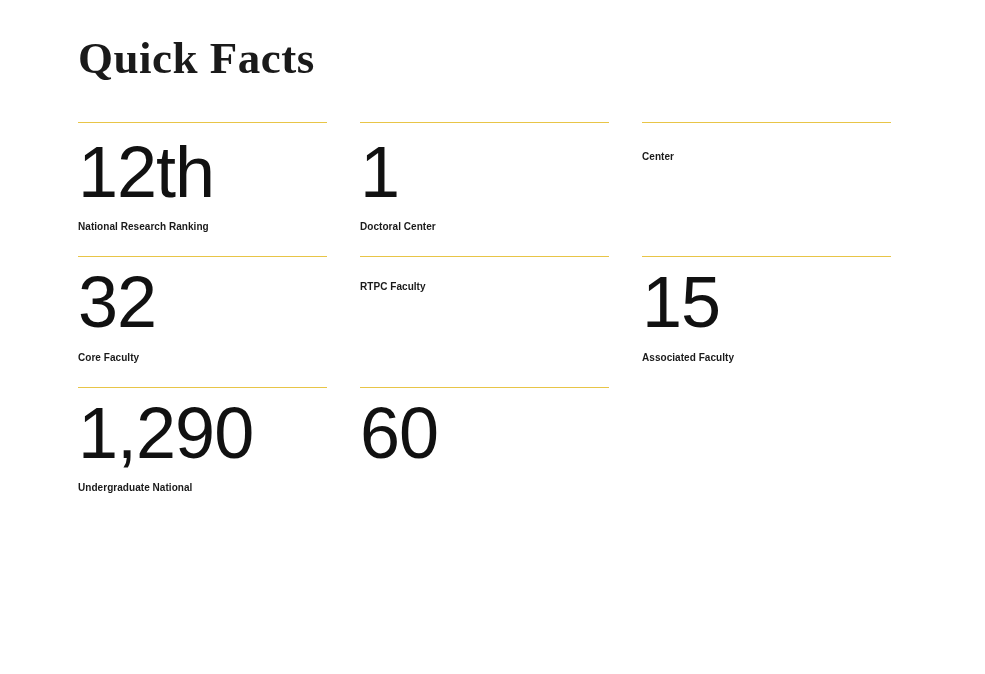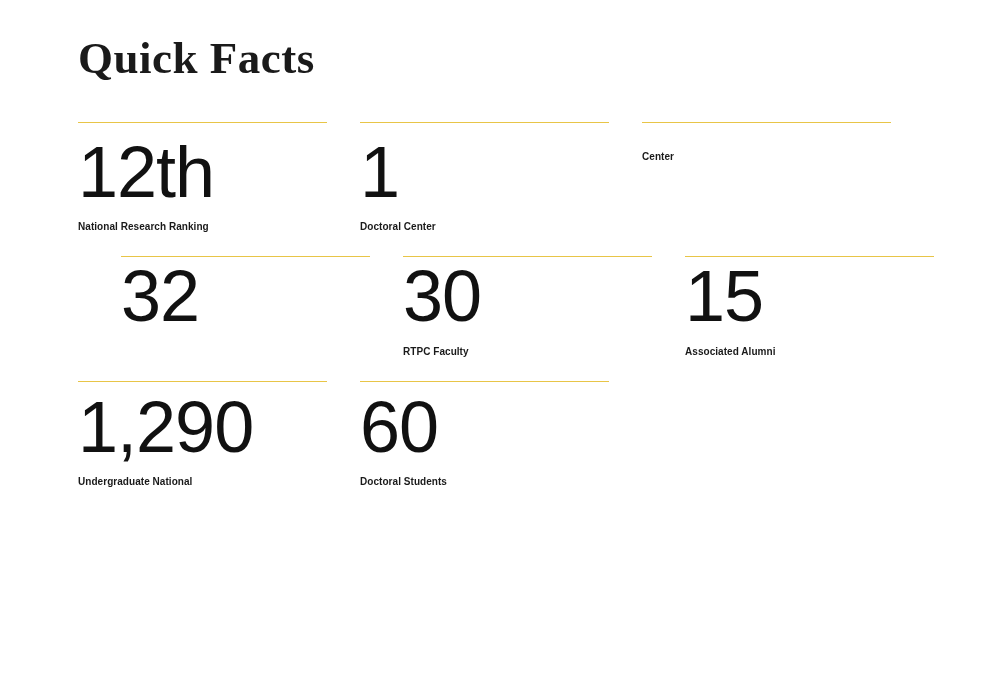--- a/index.html
+++ b/index.html
@@ -60,21 +60,21 @@
   .fact-label {
     font-family: "Liberation Sans", sans-serif;
     font-size: 10px;
     font-weight: 700;
     color: #1a1a1a;
     margin-top: 14px;
     letter-spacing: 0.05px;
     white-space: nowrap;
   }
   
-  .row-2 .fact-inner { padding-top: 4px; margin-left: 43px; }
+  .row-2 .fact-inner { padding-top: 10px; }
   .row-3 .fact-inner { padding-top: 10px; }
 </style>
 </head>
 <body>
 
 <div class="page">
 
   <h1 class="section-title">Quick Facts</h1>
 
   <div class="facts-grid">
@@ -95,46 +95,45 @@
 
     <div class="fact row-1">
       <div class="fact-inner">
         <div class="fact-label">Center</div>
       </div>
     </div>
 
     <div class="fact row-2">
       <div class="fact-inner">
         <div class="fact-value">32</div>
+        <div class="fact-label">Core Faculty</div>
       </div>
     </div>
 
     <div class="fact row-2">
       <div class="fact-inner">
-        <div class="fact-value">30</div>
         <div class="fact-label">RTPC Faculty</div>
       </div>
     </div>
 
     <div class="fact row-2">
       <div class="fact-inner">
         <div class="fact-value">15</div>
-        <div class="fact-label">Associated Alumni</div>
+        <div class="fact-label">Associated Faculty</div>
       </div>
     </div>
 
     <div class="fact row-3">
       <div class="fact-inner">
         <div class="fact-value">1,290</div>
         <div class="fact-label">Undergraduate National</div>
       </div>
     </div>
 
 
     <div class="fact row-3">
       <div class="fact-inner">
         <div class="fact-value">60</div>
-        <div class="fact-label">Doctoral Students</div>
       </div>
     </div>
 
   </div>
 </div>
 
 </body></html>

